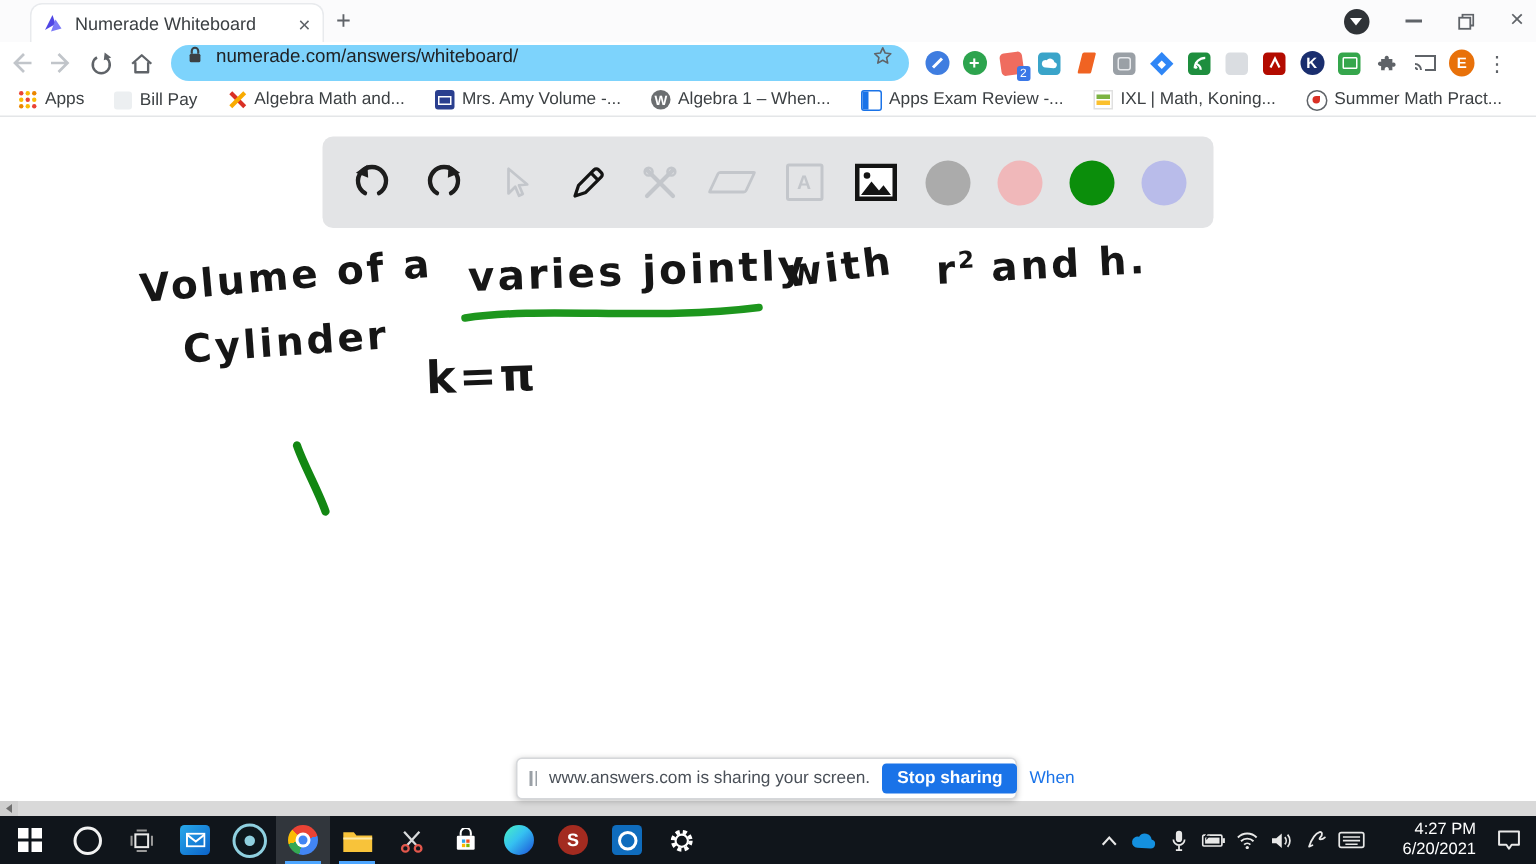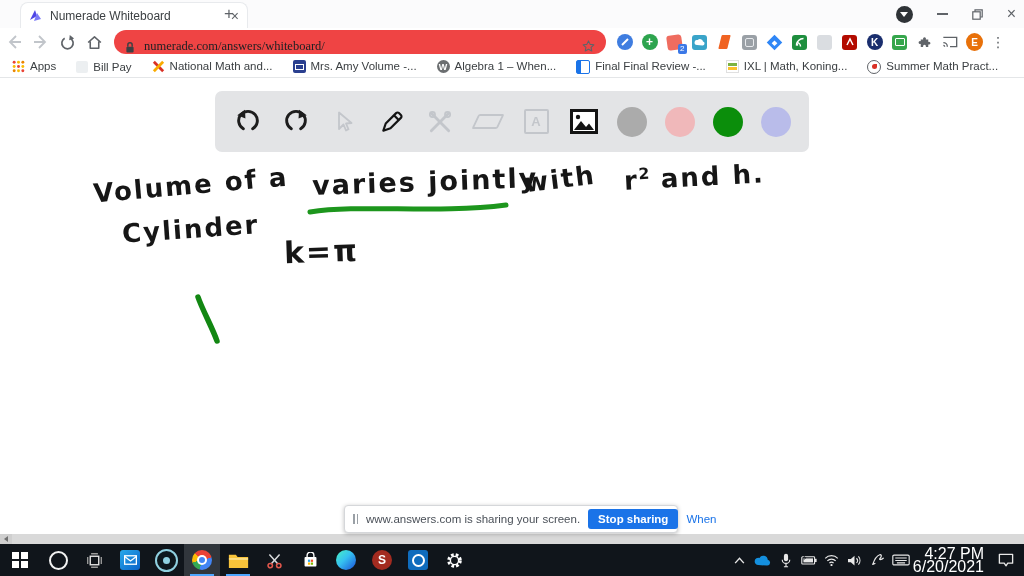--- a/index.html
+++ b/index.html
@@ -1,36 +1,36 @@
 <!DOCTYPE html>
 <html><head>
 <meta charset="utf-8">
 <style>
   html,body{margin:0;padding:0;}
   body{width:1024px;height:576px;position:relative;overflow:hidden;
        font-family:"Liberation Sans",sans-serif;background:#fff;}
   
   .titlebar{position:absolute;left:0;top:0;width:1024px;height:28px;background:#fbfbfc;}
-  .tab{position:absolute;left:20px;top:2px;width:228px;height:26px;background:#fff;
+  .tab{position:absolute;left:20px;top:2px;width:196px;height:26px;background:#fff;
        border:1px solid #e8eaed;border-bottom:none;border-radius:8px 8px 0 0;
        display:flex;align-items:center;padding:0 8px;box-sizing:border-box;gap:8px;}
   .tab-title{font-size:12px;color:#3c4043;flex:1;white-space:nowrap;overflow:hidden;}
   .tab-close{font-size:14px;color:#5f6368;line-height:14px;cursor:default;}
   .newtab{position:absolute;left:224px;top:4px;font-size:17px;color:#5f6368;}
   .winctl{position:absolute;right:8px;top:0;height:28px;display:flex;align-items:center;gap:24px;}
   .upd-circle{width:17px;height:17px;border-radius:50%;background:#2f3337;display:flex;align-items:center;justify-content:center;}
   .upd-circle i{width:0;height:0;border-left:4px solid transparent;border-right:4px solid transparent;border-top:5px solid #fff;}
   .min-bar{width:11px;height:1.5px;background:#5f6368;}
   .win-close{font-size:16px;color:#5f6368;line-height:16px;}
 
   .navrow{position:absolute;left:0;top:28px;width:1024px;height:28px;background:#fff;
           display:flex;align-items:center;}
   .navbtn{width:27px;display:flex;justify-content:center;align-items:center;}
-  .omnibox{margin-left:6px;width:492px;height:24px;background:#ef4444;border-radius:13px;
-           display:flex;align-items:flex-end;padding:0 10px;box-sizing:border-box;gap:8px;font-family:Liberation Serif, serif;}
+  .omnibox{margin-left:6px;width:492px;height:24px;background:#7dd3fc;border-radius:13px;
+           display:flex;align-items:flex-start;padding:0 10px;box-sizing:border-box;gap:8px;}
   .url{font-size:12.5px;color:#202124;flex:1;white-space:nowrap;overflow:hidden;}
   .ext-row{display:flex;align-items:center;gap:8px;margin-left:10px;}
   .ext{width:17px;height:17px;display:flex;align-items:center;justify-content:center;position:relative;flex:0 0 auto;}
   .badge{position:absolute;right:-4px;bottom:-3px;background:#3b78e7;color:#fff;font-size:8px;
          padding:0 2.5px;border-radius:2px;line-height:10px;}
   .circ{border-radius:50%;width:16px;height:16px;display:flex;align-items:center;justify-content:center;}
   .sq{border-radius:3px;width:15px;height:15px;display:flex;align-items:center;justify-content:center;}
   .avatar{background:#e8710a;color:#fff;font-size:10px;font-weight:bold;width:18px;height:18px;}
   .dots{font-size:14px;color:#5f6368;}
 
@@ -92,21 +92,21 @@
       background:linear-gradient(135deg,#49f2c2 0%,#35c1f1 45%,#1b4fd8 100%);}
   .snagit{width:20px;height:20px;border-radius:50%;background:#a32b20;color:#fff;font-size:12px;
           font-weight:bold;display:flex;align-items:center;justify-content:center;}
   .cortana-ring{width:15px;height:15px;border:2px solid #f2f2f2;border-radius:50%;}
   .rec-app{width:19px;height:19px;border-radius:50%;background:#0d171d;border:2px solid #8fd0e0;
            display:flex;align-items:center;justify-content:center;}
   .rec-app i{width:7px;height:7px;border-radius:50%;background:#8fd0e0;}
   .tray{margin-left:auto;display:flex;align-items:stretch;}
   .tray .tb-item{width:23px;}
   .clock{width:72px;display:flex;flex-direction:column;align-items:flex-end;justify-content:center;
-         color:#fff;font-size:16px;line-height:13px;padding-right:4px;}
+         color:#fff;font-size:11px;line-height:13px;padding-right:4px;}
   .mailsq{width:20px;height:20px;border-radius:3px;background:linear-gradient(135deg,#28a9ea,#0a62c9);
           display:flex;align-items:center;justify-content:center;}
   .outlooksq{width:20px;height:20px;border-radius:3px;background:#0f6cbd;display:flex;align-items:center;justify-content:center;}
   .outlooksq i{width:9px;height:9px;border:2.5px solid #fff;border-radius:50%;}
 </style>
 </head>
 <body>
 
 <div class="titlebar">
   <div class="tab">
@@ -259,37 +259,37 @@
   </span>
   <span class="bm">
     <span style="width:12px;height:12px;background:#eceff1;border-radius:2px;"></span>
     <span>Bill Pay</span>
   </span>
   <span class="bm">
     <svg width="13" height="13" viewBox="0 0 14 14">
       <path d="M2 2 L12 12" stroke="#d93025" stroke-width="3"></path>
         <path d="M12 2 L2 12" stroke="#f9ab00" stroke-width="3"></path>
     </svg>
-    <span>National Math and...</span>
+    <span>Algebra Math and...</span>
   </span>
   <span class="bm">
     <span style="width:13px;height:13px;background:#2a3f8f;border-radius:2px;display:flex;align-items:center;justify-content:center;">
       <span style="width:7px;height:4px;border:1px solid #fff;display:block;"></span>
     </span>
     <span>Mrs. Amy Volume -...</span>
   </span>
   <span class="bm">
     <span class="wp">W</span>
     <span>Algebra 1 – When...</span>
   </span>
   <span class="bm">
     <span style="width:12px;height:12px;border:1.5px solid #1a73e8;border-radius:2px;display:flex;">
       <span style="width:4px;height:100%;background:#1a73e8;display:block;"></span>
     </span>
-    <span>Final Final Review -...</span>
+    <span>Apps Exam Review -...</span>
   </span>
   <span class="bm">
     <span style="width:13px;height:13px;background:#fff;border:1px solid #e0e0e0;display:flex;flex-direction:column;justify-content:center;gap:1px;padding:1px;box-sizing:border-box;">
       <span style="height:3px;background:#7cb342;display:block;"></span>
       <span style="height:3px;background:#fbc02d;display:block;"></span>
     </span>
     <span>IXL | Math, Koning...</span>
   </span>
   <span class="bm">
     <span style="width:12px;height:12px;border:1.5px solid #5f6368;border-radius:50%;display:flex;align-items:center;justify-content:center;">

